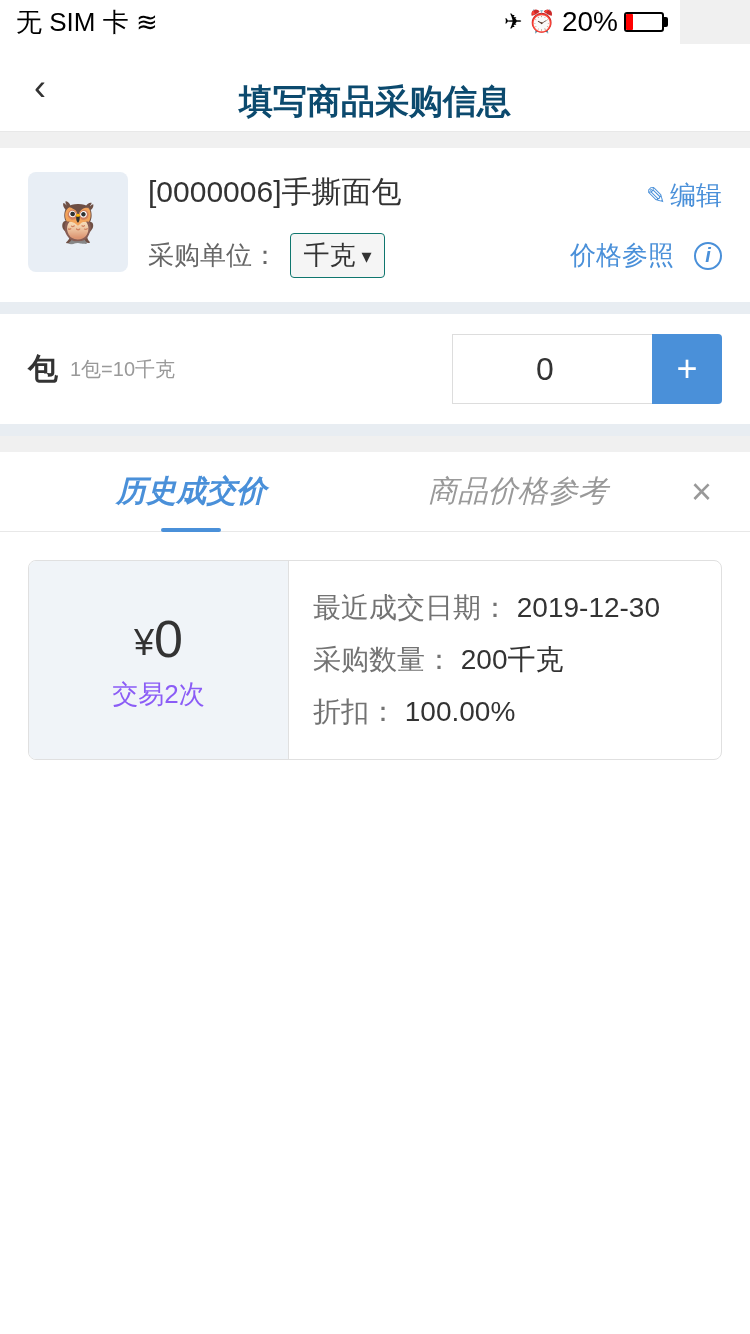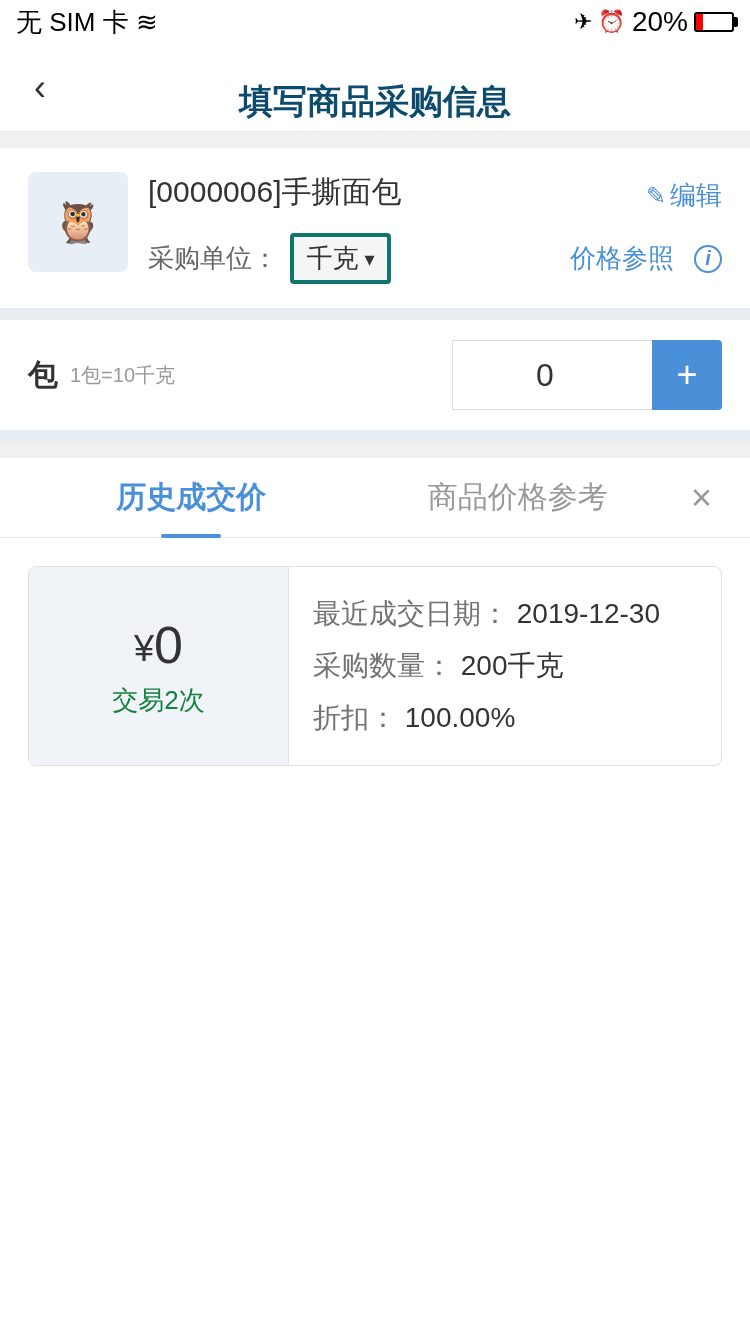--- a/index.html
+++ b/index.html
@@ -7,21 +7,21 @@
     body {
       width: 750px;
       min-height: 1334px;
       font-family: -apple-system, "PingFang SC", "Helvetica Neue", Arial, sans-serif;
       background: #f0f0f0;
       overflow-x: hidden;
     }
 
     
     .status-bar {
-      width: 750px;
+      width: 680px;
       height: 44px;
       background: #fff;
       display: flex;
       align-items: center;
       justify-content: space-between;
       padding: 0 16px;
       font-size: 28px;
     }
     .status-left {
       font-size: 26px;
@@ -156,21 +156,21 @@
       margin-top: 20px;
     }
     .unit-label {
       font-size: 26px;
       color: #666;
     }
     .unit-select {
       display: inline-flex;
       align-items: center;
       gap: 6px;
-      border: 4px solid #0f766e;
+      border: 1px solid #0f766e;
       border-radius: 4px;
       padding: 4px 12px;
       font-size: 26px;
       color: #333;
       background: #f5f5f5;
       cursor: pointer;
       margin-left: 8px;
     }
     .price-ref {
       font-size: 26px;
@@ -268,20 +268,21 @@
       flex: 1;
       text-align: center;
       font-size: 30px;
       color: #999;
       cursor: pointer;
       height: 80px;
       display: flex;
       align-items: center;
       justify-content: center;
       position: relative;
+      font-style: italic;
     }
     .tab-item.active {
       color: #4a90d9;
       font-weight: 600;
     }
     .tab-item.active::after {
       content: '';
       position: absolute;
       bottom: 0;
       left: 50%;
@@ -320,21 +321,21 @@
       justify-content: center;
       border-right: 1px solid #e0e0e0;
     }
     .price-amount {
       font-size: 52px;
       color: #333;
       font-weight: 500;
     }
     .price-trades {
       font-size: 26px;
-      color: #15803d;
+      color: #8b5cf6;
       margin-top: 8px;
     }
     .price-card-right {
       flex: 1;
       padding: 28px 24px;
       display: flex;
       flex-direction: column;
       gap: 14px;
     }
     .price-detail-item {

